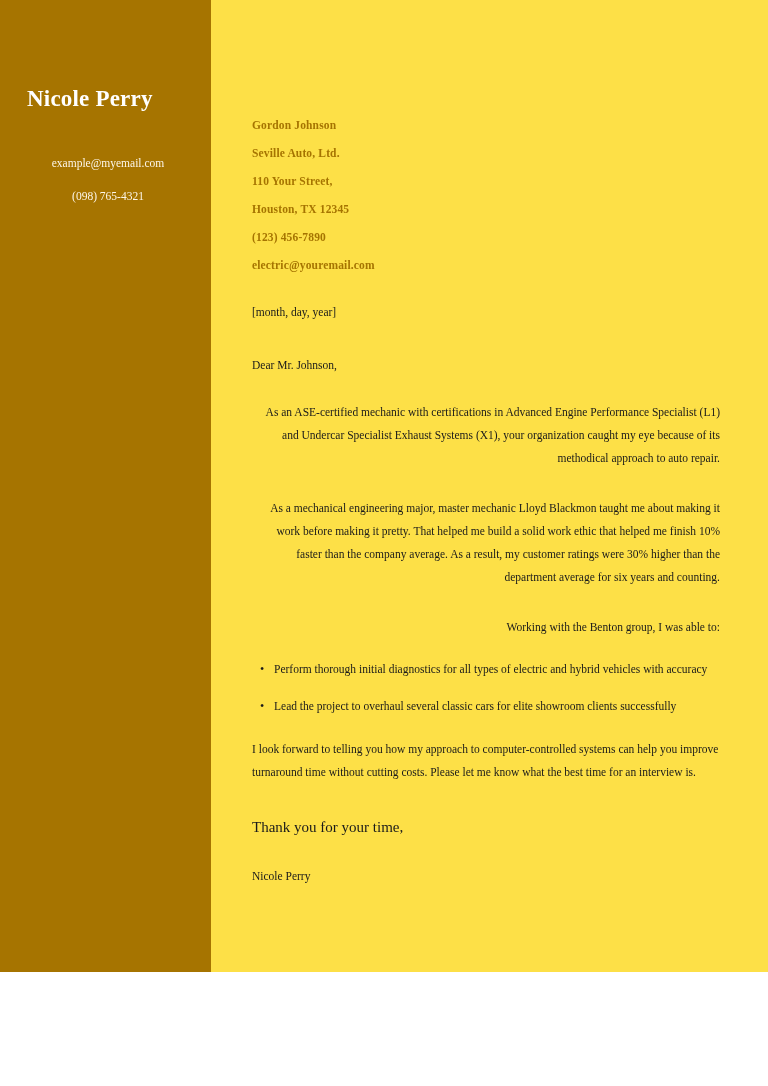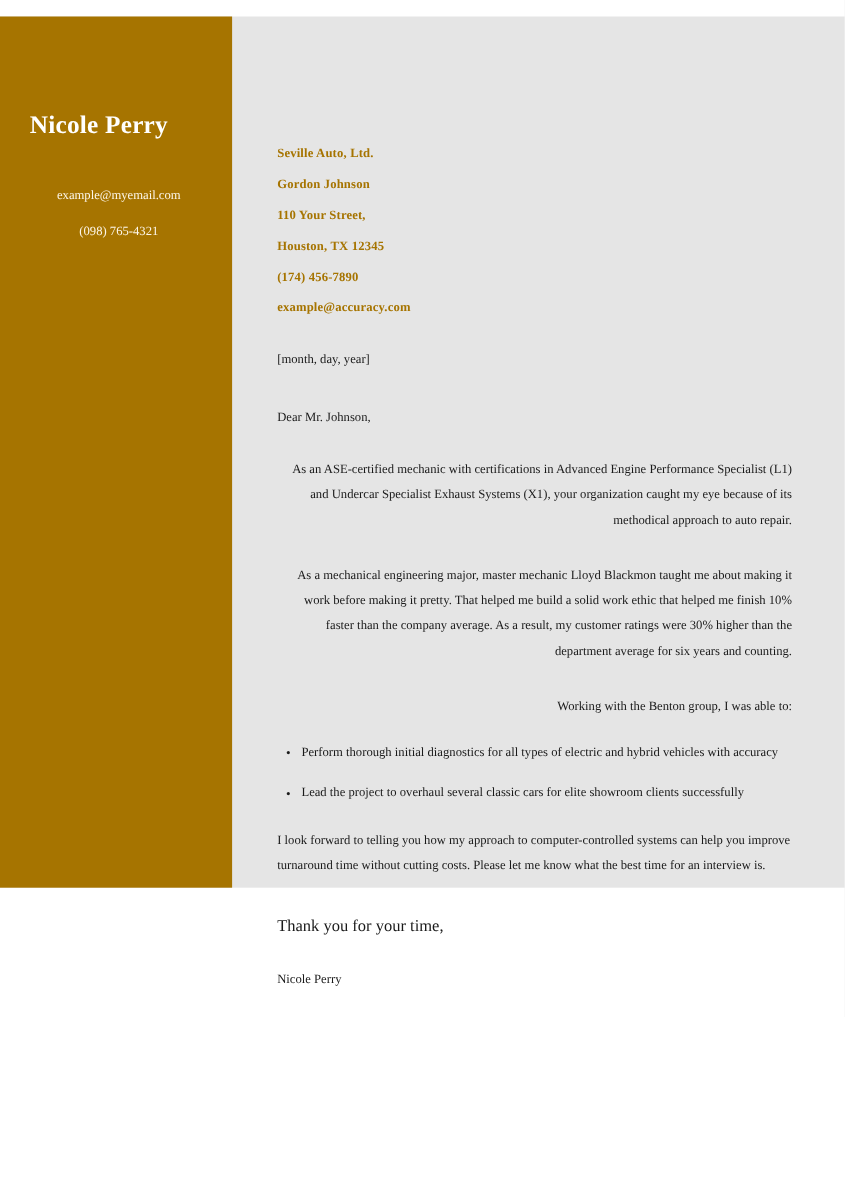--- a/index.html
+++ b/index.html
@@ -10,25 +10,24 @@
     width: 768px;
     height: 1086px;
     background: #ffffff;
     font-family: "Liberation Serif", "DejaVu Serif", serif;
     overflow: hidden;
   }
 
   .page {
     position: relative;
     width: 768px;
-    height: 792px;
-    background: #e5e5e5;
+    height: 972px;
+    background: #fde047;
     display: flex;
     align-items: stretch;
-    margin-top: 15px;
   }
 
   
   .sidebar {
     width: 211px;
     min-width: 211px;
     background: #a67400;
     position: relative;
   }
 
@@ -168,26 +167,26 @@
       <div class="contact-line">example@myemail.com</div>
       <div class="contact-line">(098) 765-4321</div>
     </div>
 
   </aside>
 
   <main class="letter">
     <div class="letter-inner">
 
       <div class="recipient">
+        <div class="recipient-line">Gordon Johnson</div>
         <div class="recipient-line">Seville Auto, Ltd.</div>
-        <div class="recipient-line">Gordon Johnson</div>
         <div class="recipient-line">110 Your Street,</div>
         <div class="recipient-line">Houston, TX 12345</div>
-        <div class="recipient-line">(174) 456-7890</div>
-        <div class="recipient-line">example@accuracy.com</div>
+        <div class="recipient-line">(123) 456-7890</div>
+        <div class="recipient-line">electric@youremail.com</div>
       </div>
 
       <div class="date-line">[month, day, year]</div>
 
       <div class="salutation">Dear Mr. Johnson,</div>
 
       <p class="body-para">As an ASE-certified mechanic with certifications in Advanced Engine Performance Specialist (L1) and Undercar Specialist Exhaust Systems (X1), your organization caught my eye because of its methodical approach to auto repair.</p>
 
       <p class="body-para">As a mechanical engineering major, master mechanic Lloyd Blackmon taught me about making it work before making it pretty. That helped me build a solid work ethic that helped me finish 10% faster than the company average. As a result, my customer ratings were 30% higher than the department average for six years and counting.</p>
 

